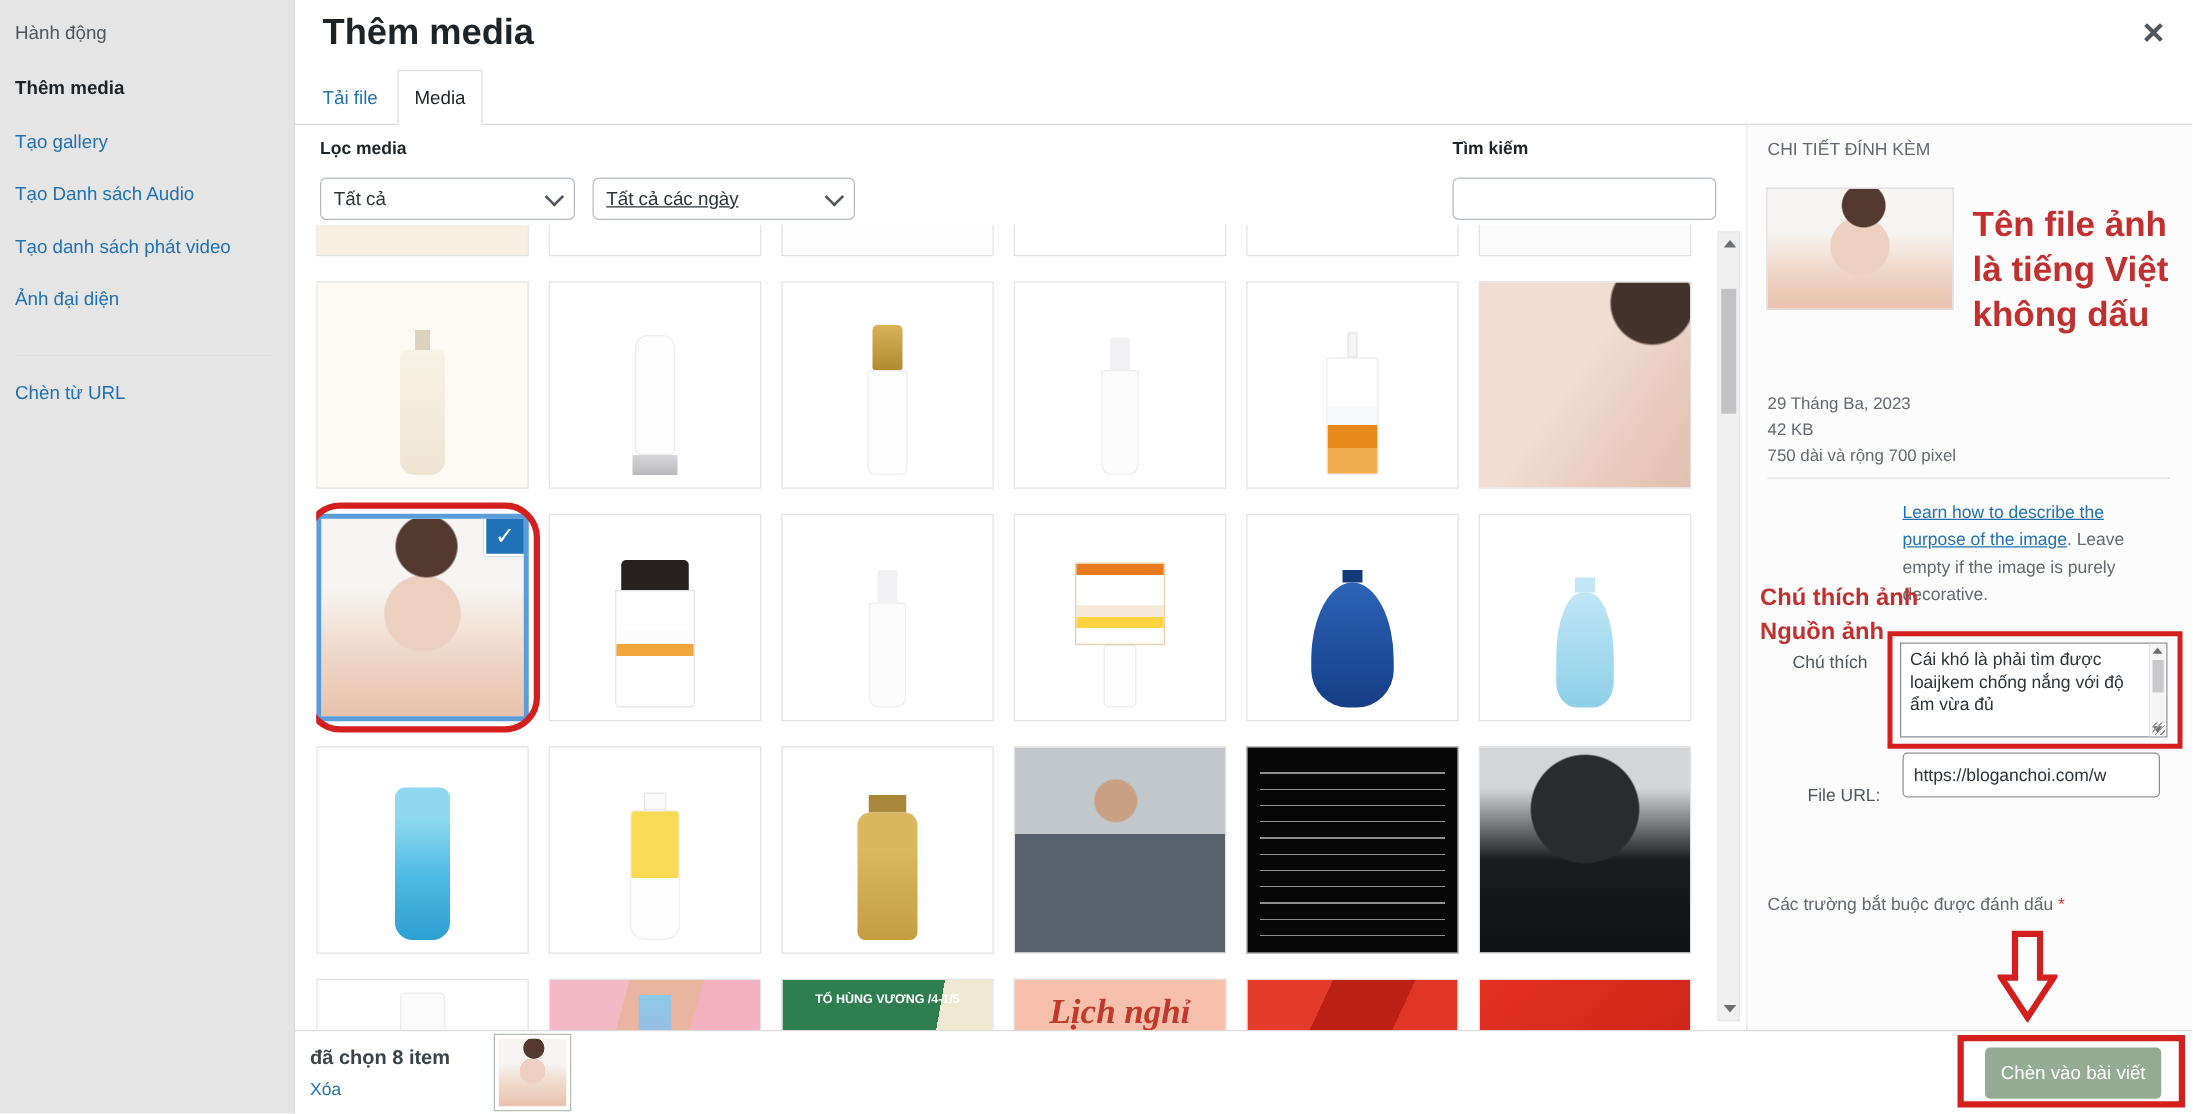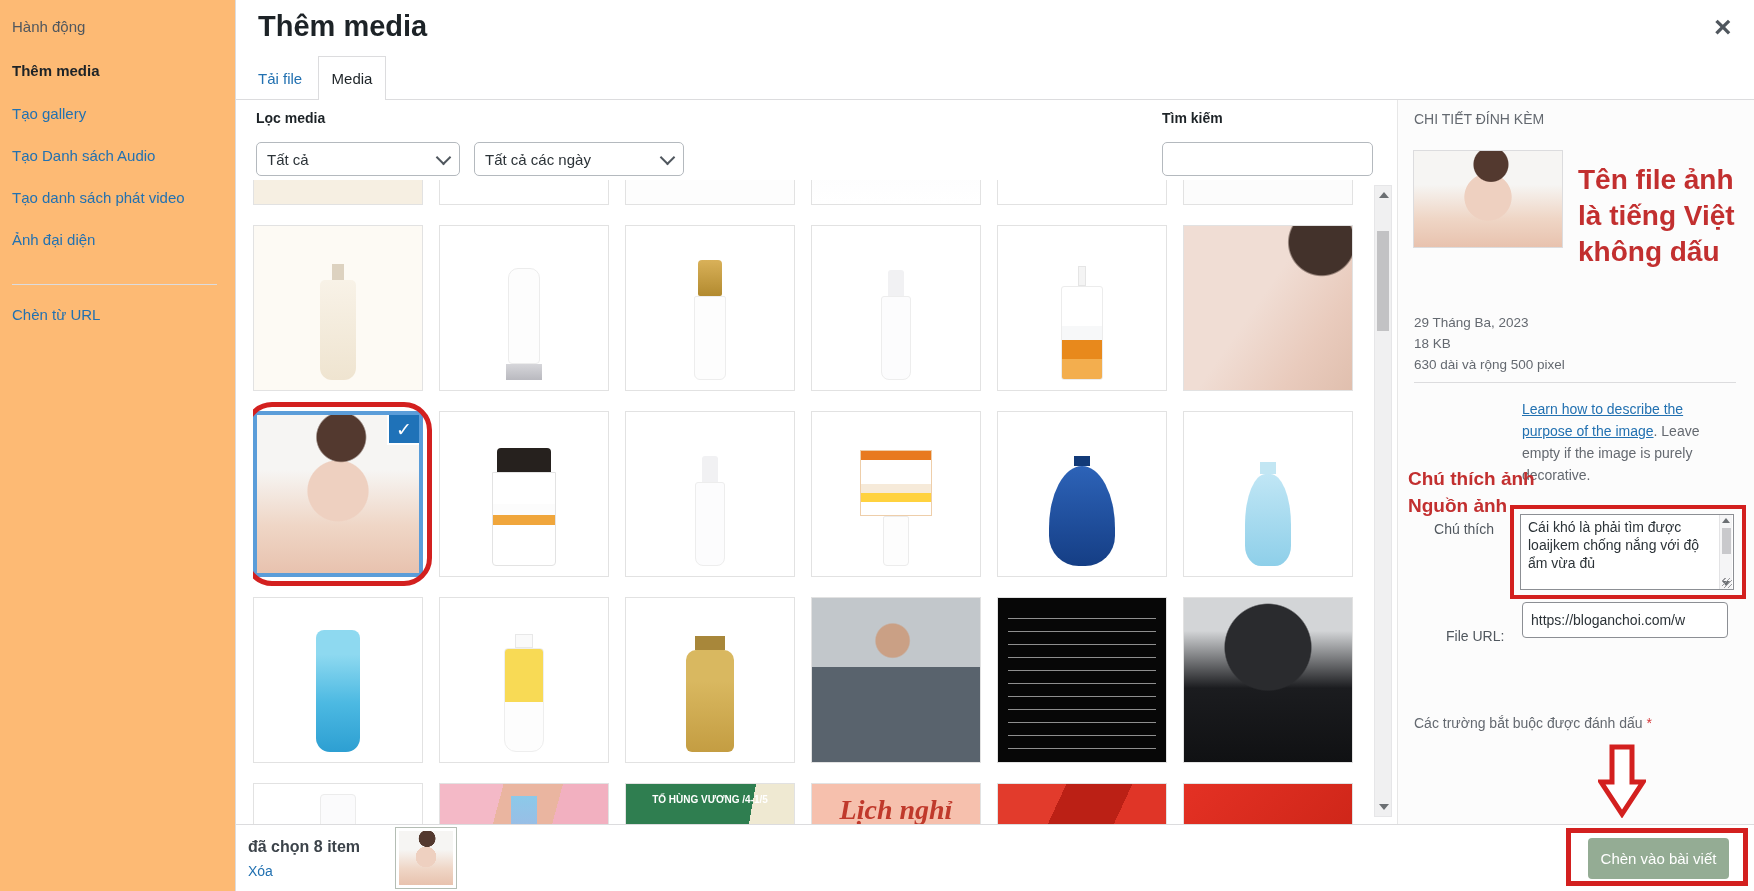--- a/index.html
+++ b/index.html
@@ -1,21 +1,21 @@
 <!DOCTYPE html>
 <html><head>
 <meta charset="utf-8">
 <style>
   html,body{margin:0;padding:0;background:#fff;}
   .page{position:relative;width:1754px;height:891px;overflow:hidden;background:#fff;
         font-family:"Liberation Sans","DejaVu Sans",sans-serif;color:#3c434a;}
   .abs{position:absolute;}
 
   
-  .sidebar{left:0;top:0;width:236px;height:891px;background:#fdba74;border-right:1px solid #dcdcde;box-sizing:border-box;}
+  .sidebar{left:0;top:0;width:236px;height:891px;background:#e5e5e5;border-right:1px solid #dcdcde;box-sizing:border-box;}
   .sb-heading{left:12px;top:18px;font-size:15px;color:#50575e;}
   .sb-item{left:12px;font-size:15px;color:#2271b1;cursor:pointer;white-space:nowrap;}
   .sb-item.active{color:#1d2327;font-weight:700;cursor:default;}
   .sb-divider{left:12px;top:284px;width:205px;height:1px;background:#dcdcde;}
   .sb-note{left:44px;top:436px;width:210px;font-size:28px;font-weight:700;color:#c22f2f;line-height:1.3;}
 
   
   .modal-title{left:258px;top:10px;font-size:29px;font-weight:600;color:#1d2327;}
   .close-btn{left:1714px;top:12px;font-size:30px;font-weight:700;color:#50575e;cursor:pointer;line-height:1;}
   .tabline{left:236px;top:99px;width:1518px;height:1px;background:#dcdcde;z-index:1;}
@@ -24,21 +24,21 @@
              box-sizing:border-box;z-index:2;display:flex;align-items:center;justify-content:center;
              font-size:15px;color:#1d2327;cursor:default;}
 
   
   .lbl{font-size:14px;font-weight:600;color:#1d2327;}
   .filter-label{left:256px;top:110px;}
   .search-label{left:1162px;top:110px;}
   .select{top:142px;height:34px;background:#fff;border:1px solid #b4b9be;border-radius:5px;box-sizing:border-box;
           display:flex;align-items:center;justify-content:space-between;padding:0 10px;font-size:15px;color:#2c3338;cursor:pointer;}
   .select-type{left:256px;width:204px;}
-  .select-date{left:474px;width:210px;}
+  .select-date{left:474px;width:210px;text-decoration:underline;}
   .chev{width:9px;height:9px;border-right:2px solid #50575e;border-bottom:2px solid #50575e;transform:rotate(45deg);margin-top:-4px;}
   .search-input{left:1162px;top:142px;width:211px;height:34px;background:#fff;border:1px solid #b4b9be;border-radius:5px;
                 box-sizing:border-box;font-size:15px;padding:0 8px;color:#2c3338;}
 
   
   .grid-viewport{left:253px;top:180px;width:1102px;height:644px;overflow:hidden;}
   .grid-row{display:flex;gap:16px;margin-bottom:20px;}
   .grid-row.row-clipped{margin-top:-141px;}
   .tile{position:relative;width:170px;height:166px;background:#fff;border:1px solid #e2e2e2;box-sizing:border-box;
         display:flex;flex-direction:column;align-items:center;justify-content:flex-end;padding-bottom:10px;cursor:pointer;}
@@ -237,22 +237,22 @@
     <span class="thumb"></span>
     <span class="tri-down"></span>
   </div>
 
   <div class="abs panel"></div>
   <div class="abs panel-heading">CHI TIẾT ĐÍNH KÈM</div>
   <div class="abs panel-thumb" style="background: radial-gradient(circle at 52% 14%, rgb(83, 57, 47) 0px, rgb(83, 57, 47) 15%, transparent 16%), radial-gradient(circle at 50% 48%, rgb(238, 208, 192) 0px, rgb(238, 208, 192) 26%, transparent 27%), linear-gradient(rgb(246, 245, 243) 0px, rgb(246, 245, 243) 35%, rgb(239, 214, 198) 70%, rgb(232, 194, 174) 100%);"></div>
   <div class="abs ann-filename">Tên file ảnh là tiếng Việt không dấu</div>
   <div class="abs meta">
     <div>29 Tháng Ba, 2023</div>
-    <div>18 KB</div>
-    <div>630 dài và rộng 500 pixel</div>
+    <div>42 KB</div>
+    <div>750 dài và rộng 700 pixel</div>
   </div>
   <div class="abs p-divider"></div>
   <div class="abs alt-help"><a>Learn how to describe the purpose of the image</a><span>. Leave empty if the image is purely decorative.</span></div>
   <div class="abs ann-caption">Chú thích ảnh</div>
   <div class="abs ann-source">Nguồn ảnh</div>
   <div class="abs caption-label">Chú thích</div>
   <div class="abs caption-redbox"></div>
   <textarea class="abs caption-area" style="">Cái khó là phải tìm được loaijkem chống nắng với độ ẩm vừa đủ</textarea>
   <div class="abs ta-rail">
     <span class="tri-up"></span>

